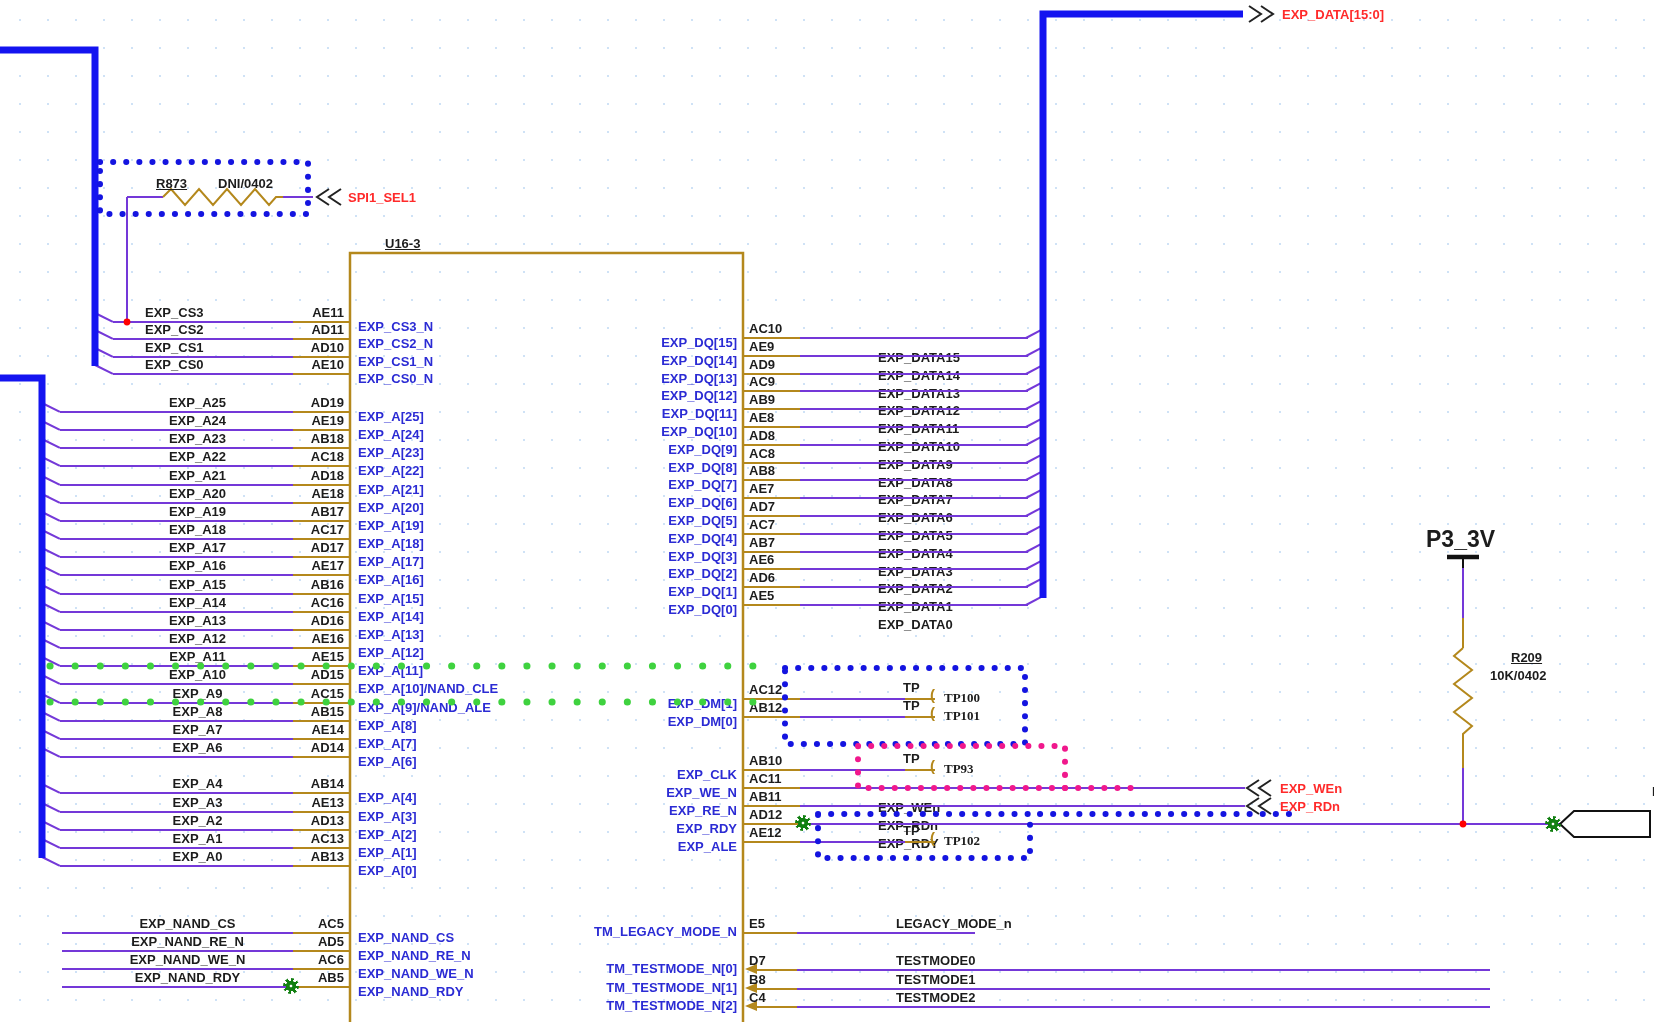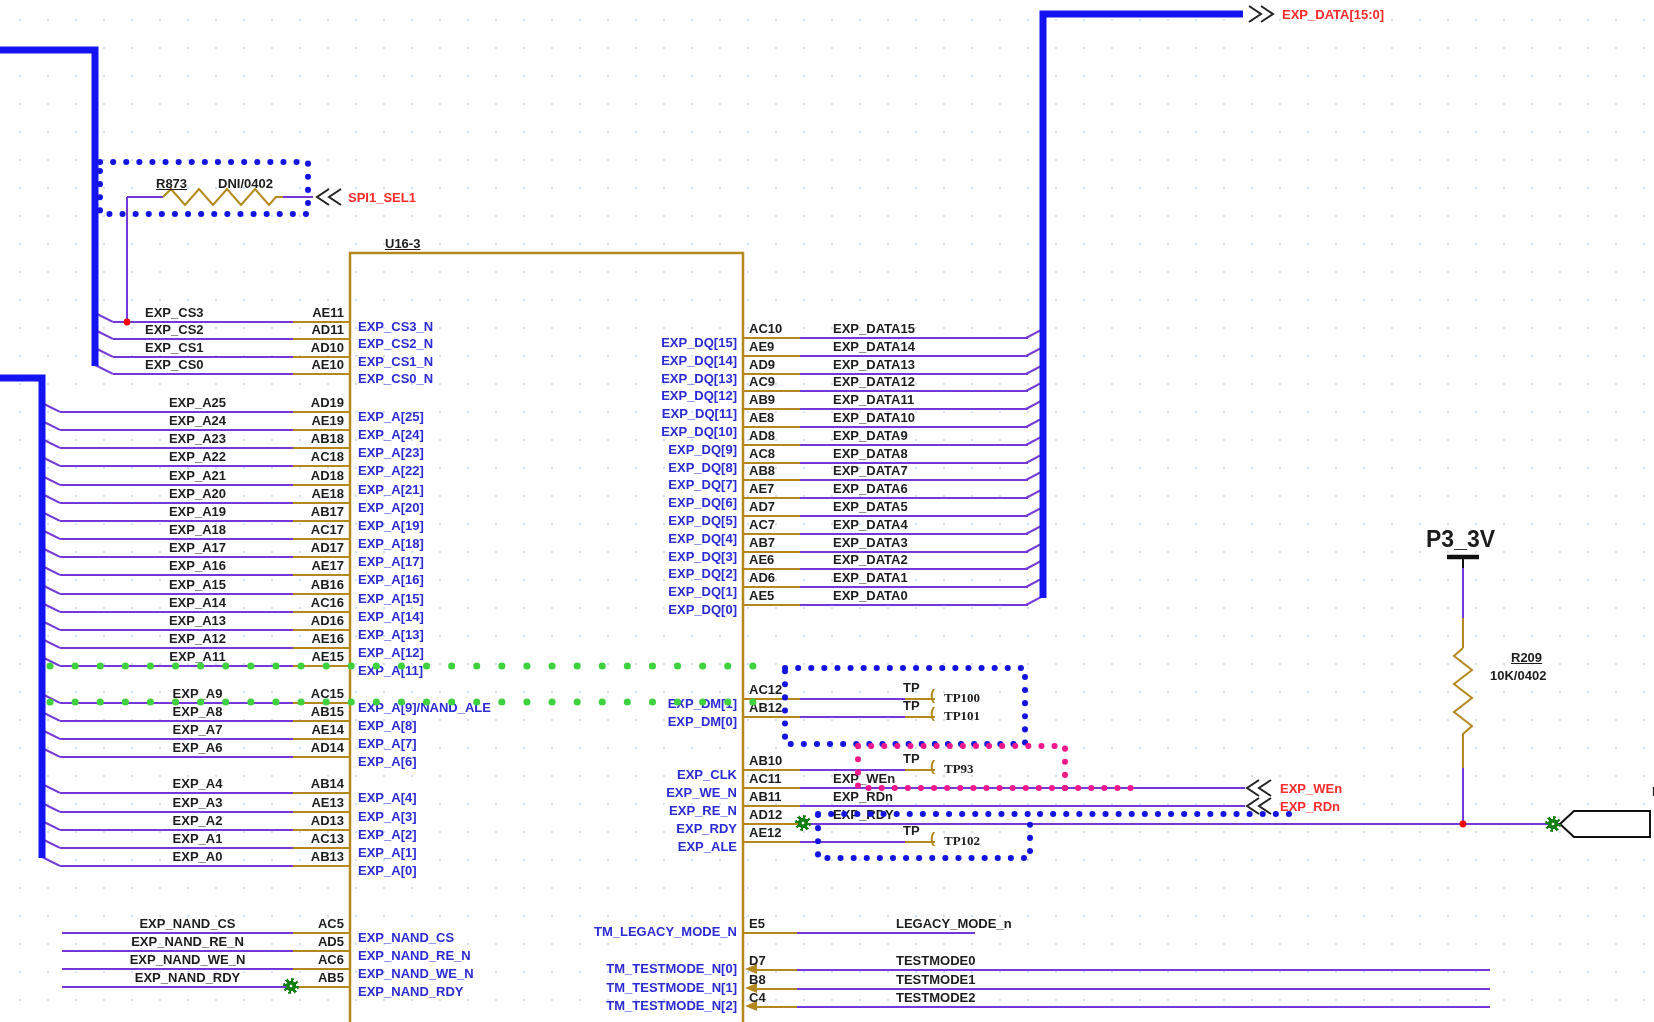--- a/index.html
+++ b/index.html
@@ -31,21 +31,21 @@
   .s-right{left:743px;width:57px;}
   .s-dm2{left:905px;width:30px;}
   .s-tm{left:757px;width:40px;}
   .lbl{position:absolute;font-size:13px;line-height:14px;font-weight:bold;white-space:nowrap;}
   .net{top:4px;color:var(--c-text);}
   .pin{top:4px;color:var(--c-text);}
   .inner{top:18px;color:var(--c-inner);}
   .net-cs{left:145px;width:160px;}
   .net-a{left:115px;width:165px;text-align:center;}
   .net-nand{left:95px;width:185px;text-align:center;}
-  .net-data{left:833px;}
+  .net-data{left:878px;margin-top:29px;}
   .net-tm{left:875px;margin-left:21px;}
   .pin-left{left:270px;width:74px;text-align:right;}
   .pin-right{left:749px;}
   .inner-left{left:358px;}
   .inner-right{left:590px;width:147px;text-align:right;}
   .inner-tm{left:480px;width:257px;text-align:right;top:12px;}
   .tp-lbl{left:903px;top:2px;color:var(--c-text);}
   .tp-brk{left:930px;top:9px;color:var(--c-pin);font-size:15px;}
   .tp-name{left:944px;top:12px;color:var(--c-text);font-family:Liberation Serif, serif;}
   .tm-arrow{position:absolute;left:745px;top:14px;width:0;height:0;
@@ -230,20 +230,28 @@
         <span class="lbl inner inner-left">EXP_A[12]</span>
       </div>
       <div class="row" style="--y: 666;">
         <span class="diag d-bus2"></span>
         <span class="wire w-a"></span>
         <span class="stub s-left"></span>
         <span class="lbl net net-a">EXP_A11</span>
         <span class="lbl pin pin-left">AE15</span>
         <span class="lbl inner inner-left">EXP_A[11]</span>
       </div>
+      <div class="row" style="--y: 684;">
+        <span class="diag d-bus2"></span>
+        <span class="wire w-a"></span>
+        <span class="stub s-left"></span>
+        <span class="lbl net net-a">EXP_A10</span>
+        <span class="lbl pin pin-left">AD15</span>
+        <span class="lbl inner inner-left">EXP_A[10]/NAND_CLE</span>
+      </div>
       <div class="row" style="--y: 703;">
         <span class="diag d-bus2"></span>
         <span class="wire w-a"></span>
         <span class="stub s-left"></span>
         <span class="lbl net net-a">EXP_A9</span>
         <span class="lbl pin pin-left">AC15</span>
         <span class="lbl inner inner-left">EXP_A[9]/NAND_ALE</span>
       </div>
       <div class="row" style="--y: 721;">
         <span class="diag d-bus2"></span>

